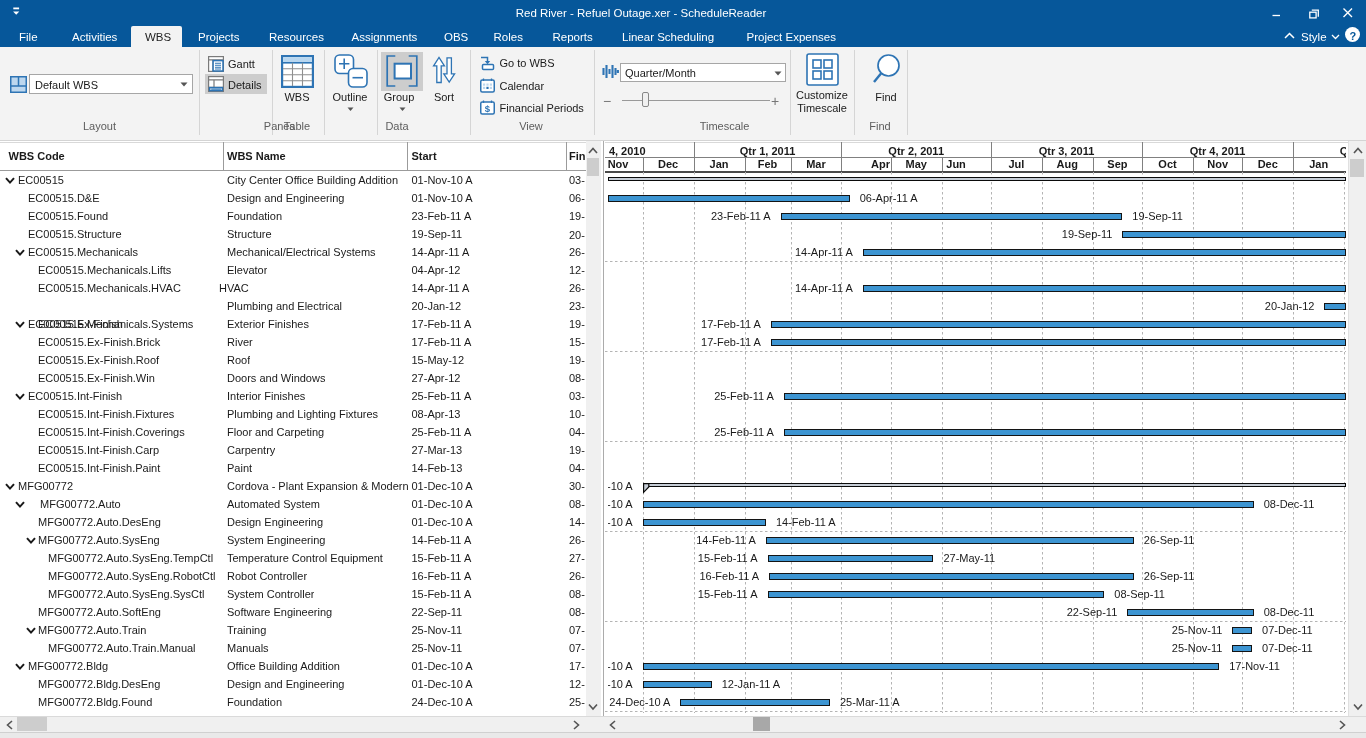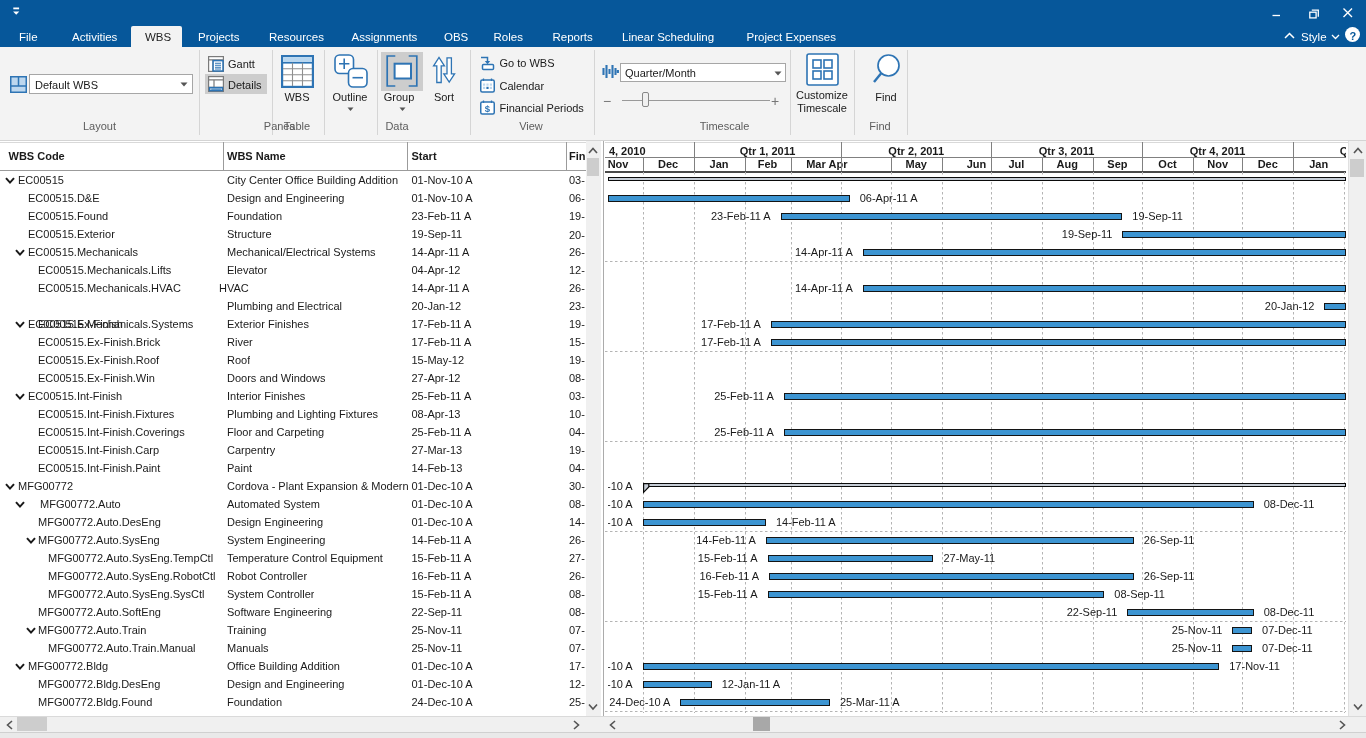--- a/index.html
+++ b/index.html
@@ -7,20 +7,21 @@
 .b{font-weight:bold}
 svg{position:absolute;overflow:visible}
 </style></head><body>
 <div id="app">
 
 <div class="a" style="left:0;top:0;width:1366px;height:47px;background:#06579a"></div>
 <svg style="left:13px;top:6.5px" width="8" height="9">
       <rect x="0.3" y="0.5" width="5.8" height="1.8" fill="#fff"></rect>
       <path d="M0.1 4.5 H6.3 L3.2 7.8 Z" fill="#fff"></path>
     </svg>
+<div class="tx" style="left:0;top:8px;width:1282px;text-align:center;color:#fff;font-size:11.5px">Red River - Refuel Outage.xer - ScheduleReader</div>
 <svg style="left:1272px;top:9px" width="10" height="10">
       <path d="M0.5 6.5 H8" stroke="#fff" stroke-width="1.3"></path>
     </svg>
 <svg style="left:1308.5px;top:7.5px" width="11" height="11">
       <path d="M2.8 2.2 H9.3 V8.7" stroke="#fff" stroke-width="1.3" fill="none"></path>
       <rect x="0.8" y="4.2" width="6.3" height="5.7" stroke="#fff" stroke-width="1.3" fill="none"></rect>
     </svg>
 <svg style="left:1343px;top:8px" width="11" height="11">
       <path d="M0.5 0.5 L9 9 M9 0.5 L0.5 9" stroke="#fff" stroke-width="1.4"></path>
     </svg>
@@ -186,21 +187,21 @@
 <div class="tx" style="left:411.5px;top:4.5px">01-Nov-10 A</div>
 <div class="tx" style="left:569px;top:4.5px">03-</div>
 <div class="tx" style="left:28px;top:22.5px">EC00515.D&amp;E</div>
 <div class="tx" style="left:227px;top:22.5px;max-width:180.5px;overflow:hidden">Design and Engineering</div>
 <div class="tx" style="left:411.5px;top:22.5px">01-Nov-10 A</div>
 <div class="tx" style="left:569px;top:22.5px">06-</div>
 <div class="tx" style="left:28px;top:40.5px">EC00515.Found</div>
 <div class="tx" style="left:227px;top:40.5px;max-width:180.5px;overflow:hidden">Foundation</div>
 <div class="tx" style="left:411.5px;top:40.5px">23-Feb-11 A</div>
 <div class="tx" style="left:569px;top:40.5px">19-</div>
-<div class="tx" style="left:28px;top:58.5px">EC00515.Exterior</div>
+<div class="tx" style="left:28px;top:58.5px">EC00515.Structure</div>
 <div class="tx" style="left:227px;top:58.5px;max-width:180.5px;overflow:hidden">Structure</div>
 <div class="tx" style="left:411.5px;top:58.5px">19-Sep-11</div>
 <div class="tx" style="left:569px;top:59px">20-</div>
 <svg style="left:15px;top:78.0px" width="10" height="8">
         <path d="M1 1.2 L5 5.6 L9 1.2" stroke="#1a1a1a" stroke-width="2" fill="none"></path>
       </svg>
 <div class="tx" style="left:28px;top:76.5px">EC00515.Mechanicals</div>
 <div class="tx" style="left:227px;top:76.5px;max-width:180.5px;overflow:hidden">Mechanical/Electrical Systems</div>
 <div class="tx" style="left:411.5px;top:76.5px">14-Apr-11 A</div>
 <div class="tx" style="left:569px;top:76.5px">26-</div>
@@ -351,25 +352,25 @@
 <div class="a" style="left:604.5px;top:141.5px;width:741.5px;height:30px;overflow:hidden">
 <div class="tx b" style="left:-6.464200000000005px;top:17.5px;width:40px;text-align:center">Nov</div>
 <div class="tx b" style="left:43.638149999999996px;top:17.5px;width:40px;text-align:center">Dec</div>
 <div class="a" style="left:38.17629999999997px;top:15.5px;width:1px;height:14px;background:#808080"></div>
 <div class="tx b" style="left:94.56185000000005px;top:17.5px;width:40px;text-align:center">Jan</div>
 <div class="a" style="left:89.10000000000002px;top:15.5px;width:1px;height:14px;background:#808080"></div>
 <div class="tx b" style="left:143.02150000000006px;top:17.5px;width:40px;text-align:center">Feb</div>
 <div class="a" style="left:140.02370000000008px;top:15.5px;width:1px;height:14px;background:#808080"></div>
 <div class="tx b" style="left:191.48115000000007px;top:17.5px;width:40px;text-align:center">Mar</div>
 <div class="a" style="left:186.01930000000004px;top:15.5px;width:1px;height:14px;background:#808080"></div>
-<div class="tx b" style="left:224px;top:17.5px;width:40px;text-align:left">Apr</div>
+<div class="tx b" style="left:256px;top:17.5px;width:40px;text-align:center">Apr</div>
 <div class="a" style="left:236.94299999999998px;top:15.5px;width:1px;height:14px;background:#808080"></div>
 <div class="tx b" style="left:291.6858500000001px;top:17.5px;width:40px;text-align:center">May</div>
 <div class="a" style="left:286.22400000000005px;top:15.5px;width:1px;height:14px;background:#808080"></div>
-<div class="tx b" style="left:341.78819999999996px;top:17.5px;width:40px;text-align:right">Jun</div>
+<div class="tx b" style="left:341.78819999999996px;top:17.5px;width:40px;text-align:left">Jun</div>
 <div class="a" style="left:337.1477px;top:15.5px;width:1px;height:14px;background:#808080"></div>
 <div class="tx b" style="left:391.8905500000001px;top:17.5px;width:40px;text-align:center">Jul</div>
 <div class="a" style="left:386.42870000000005px;top:15.5px;width:1px;height:14px;background:#808080"></div>
 <div class="tx b" style="left:442.8142499999999px;top:17.5px;width:40px;text-align:center">Aug</div>
 <div class="a" style="left:437.3524px;top:15.5px;width:1px;height:14px;background:#808080"></div>
 <div class="tx b" style="left:492.9166px;top:17.5px;width:40px;text-align:center">Sep</div>
 <div class="a" style="left:488.27610000000004px;top:15.5px;width:1px;height:14px;background:#808080"></div>
 <div class="tx b" style="left:543.0189500000001px;top:17.5px;width:40px;text-align:center">Oct</div>
 <div class="a" style="left:537.5571px;top:15.5px;width:1px;height:14px;background:#808080"></div>
 <div class="tx b" style="left:593.1213px;top:17.5px;width:40px;text-align:center">Nov</div>

